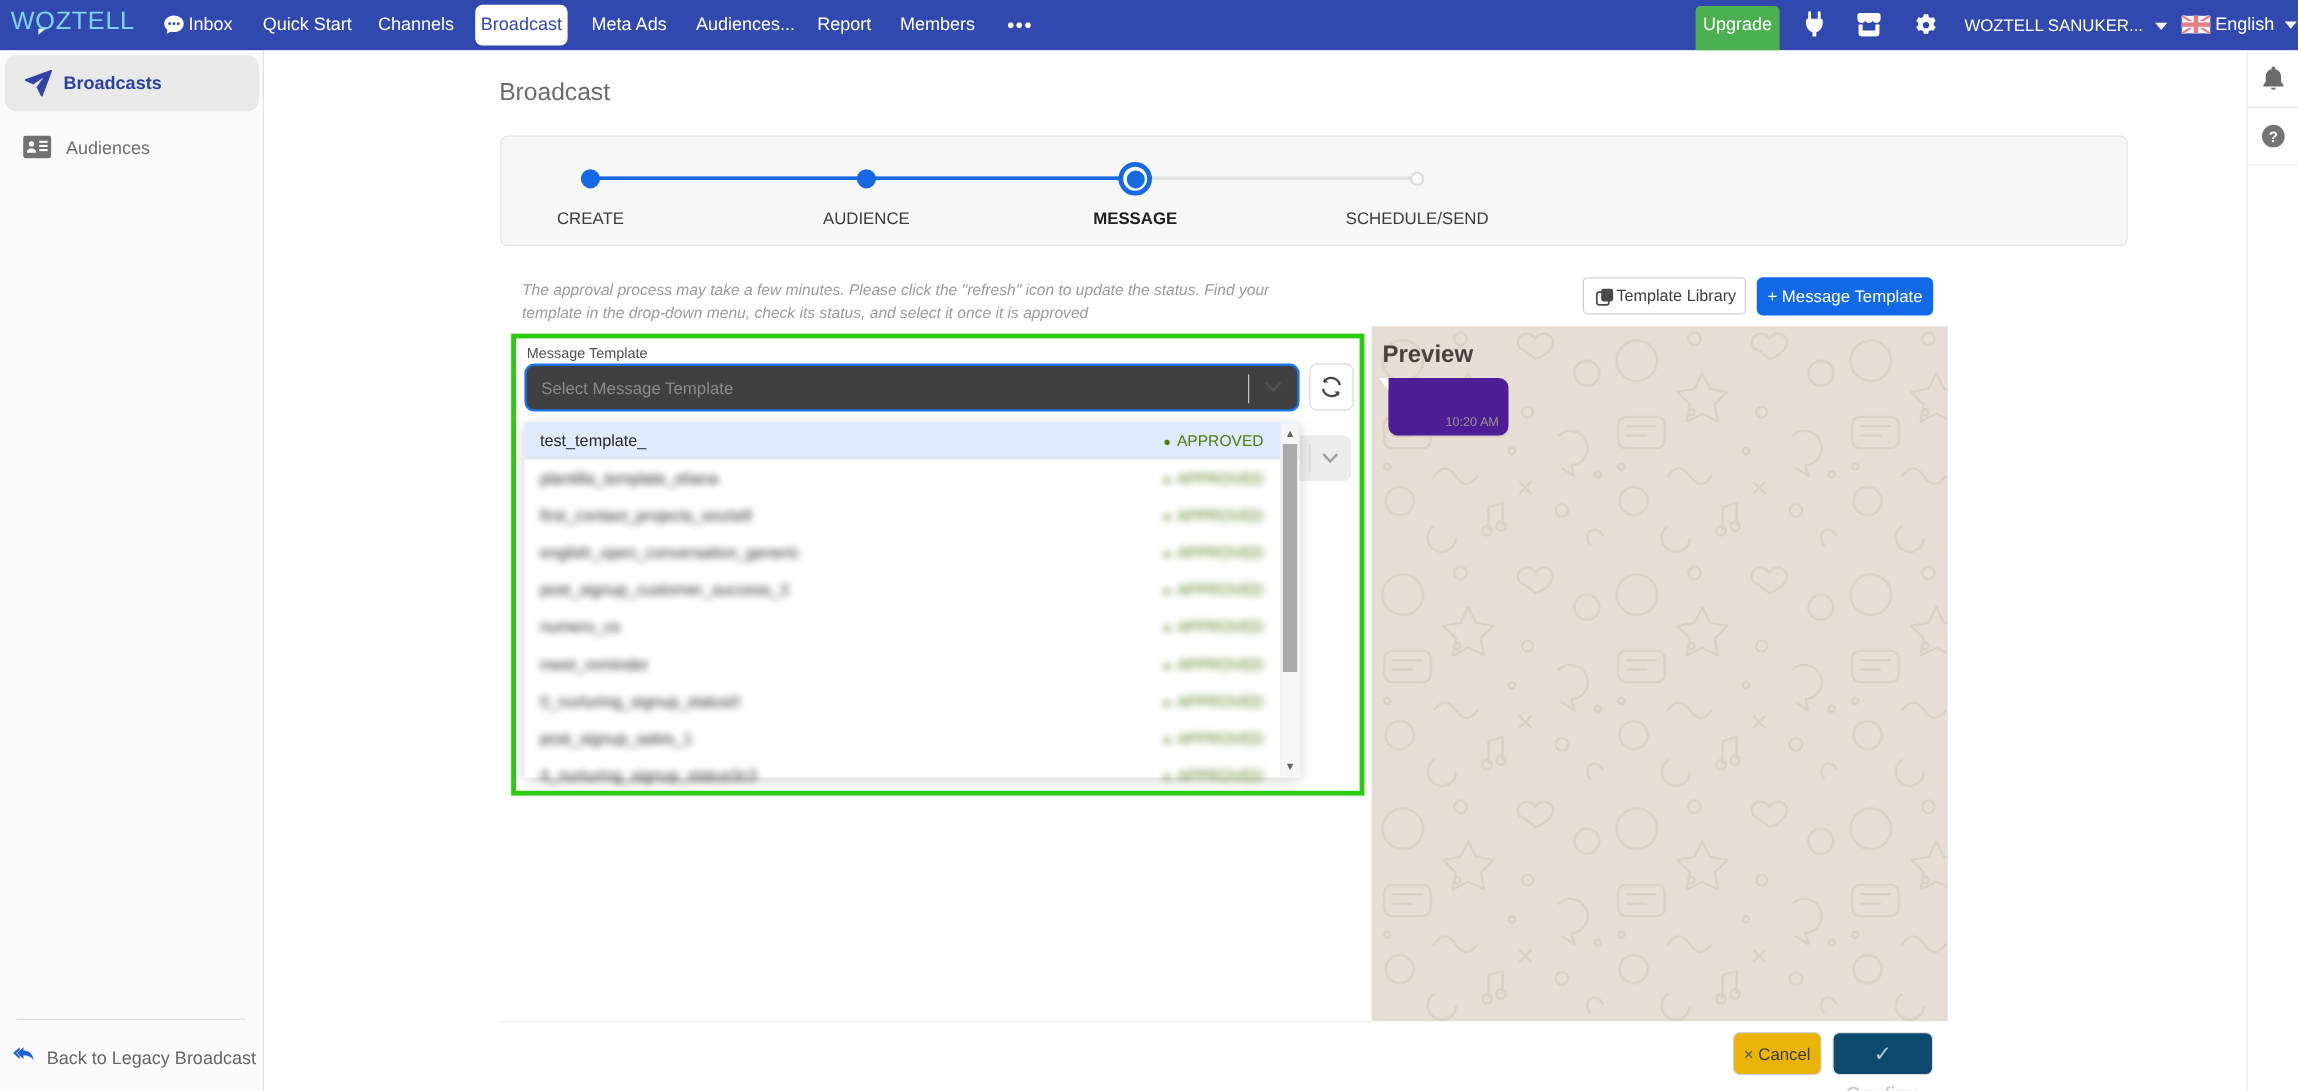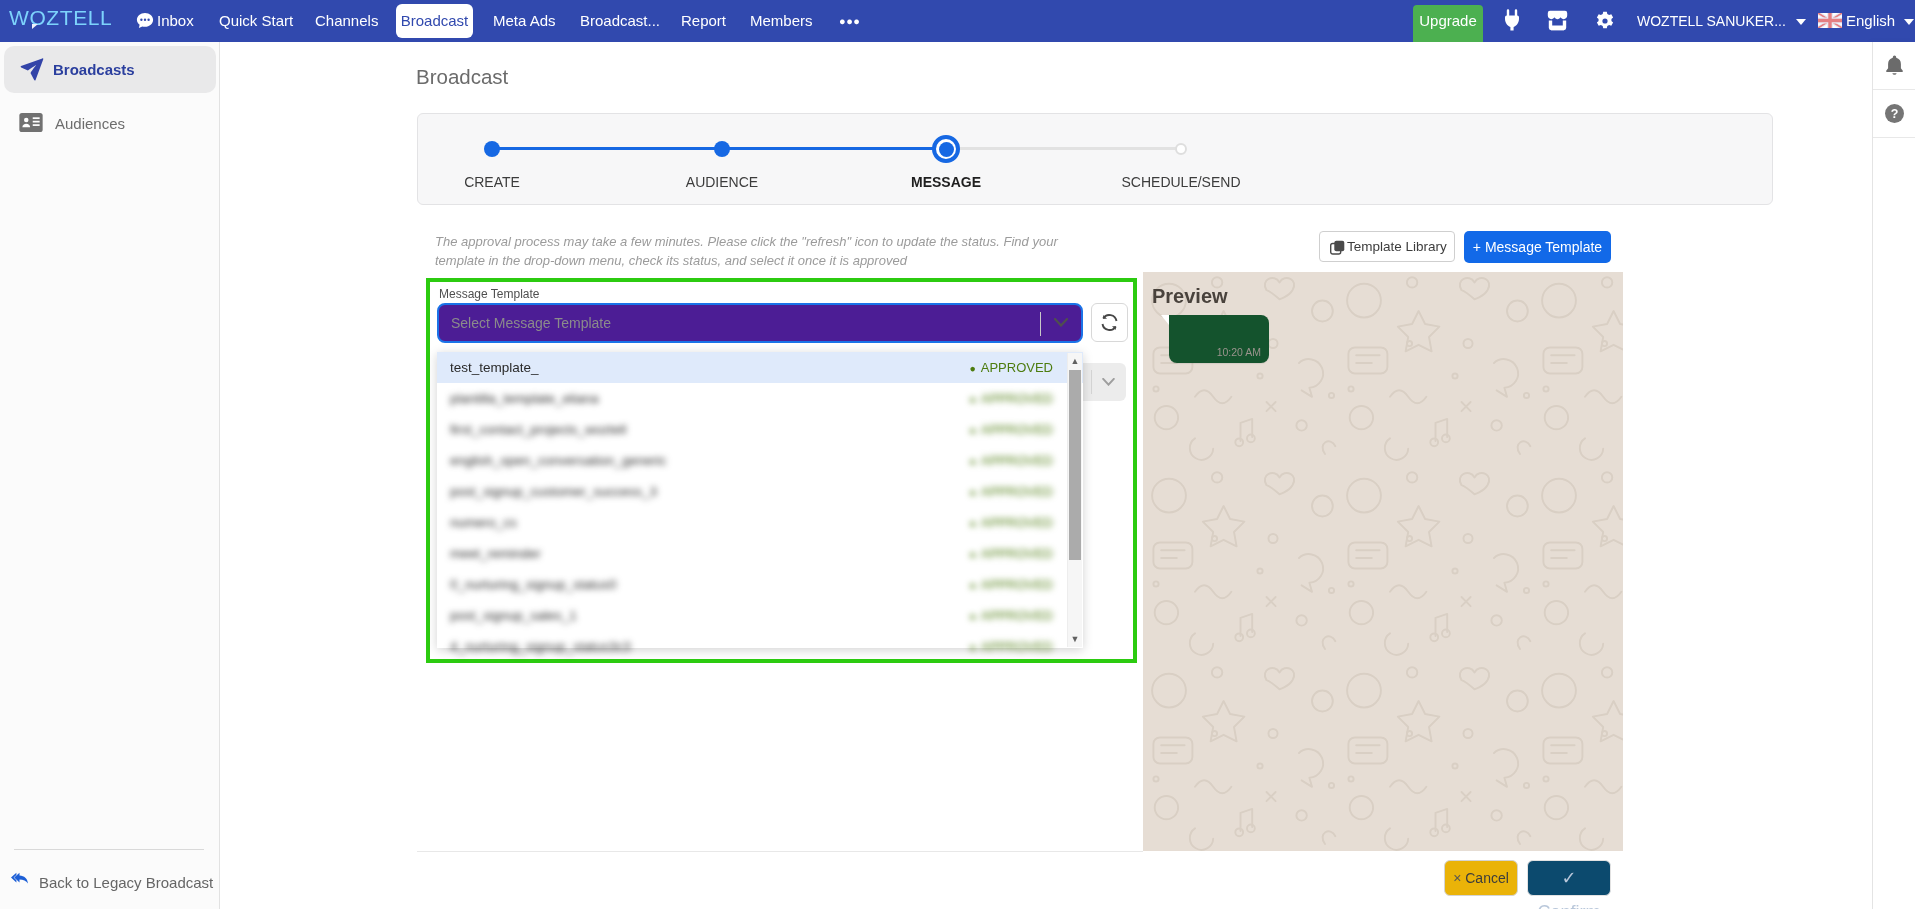--- a/index.html
+++ b/index.html
@@ -51,21 +51,21 @@
   font-style:italic; line-height:19px; font-size:13px; }
 .btn-tlib { position:absolute; left:1099px; top:189px; width:136px; height:31px; background:#fff;
   border:1px solid #cfcfcf; border-radius:4px; color:#3d3d3d; font-size:13.5px; line-height:29px; }
 .btn-newt { position:absolute; left:1244px; top:189px; width:147px; height:32px; background:#1269e8;
   border-radius:5px; color:#fff; font-size:14px; line-height:32px; text-align:center; }
 
 
 .greenbox { position:absolute; left:206px; top:236px; width:711px; height:385px;
   border:4px solid #2ccb10; background:#fff; }
 .mt-label { position:absolute; left:219px; top:245px; font-size:12px; color:#4f4f4f; }
-.mselect { position:absolute; left:217px; top:261px; width:646px; height:40px; background:#4c1d95;
+.mselect { position:absolute; left:217px; top:261px; width:646px; height:40px; background:#404040;
   border:2px solid #1a73e8; border-radius:8px; }
 .mselect .ph { position:absolute; left:12px; top:10px; font-size:14px; color:#8b8b8b; }
 .mselect .div { position:absolute; right:40px; top:7px; width:1px; height:24px; background:#c8c8c8; }
 .refresh { position:absolute; left:871px; top:261px; width:37px; height:39px; background:#fff;
   border:1px solid #d8d8d8; border-radius:6px; }
 .dselect { position:absolute; left:815px; top:321px; width:91px; height:38px; background:#ececec;
   border-radius:6px; }
 .dselect .div { position:absolute; right:34px; top:7px; width:1px; height:24px; background:#d5d5d5; }
 
 .dropdown { position:absolute; left:217px; top:310px; width:646px; height:296px; background:#fff;
@@ -77,21 +77,21 @@
 .drow.hl { background:#dfeafb; }
 .blurred { filter:blur(3px); }
 .sbar { position:absolute; right:1px; top:1px; width:15px; height:294px; background:#f6f6f6; border-left:1px solid #ededed; }
 .sbar .up, .sbar .dn { position:absolute; left:0; width:14px; height:16px; background:#f6f6f6; color:#616161; font-size:9px; text-align:center; line-height:16px; }
 .sbar .up { top:0; } .sbar .dn { bottom:0; }
 .sbar .thumb { position:absolute; left:1px; top:17px; width:12px; height:190px; background:#ababab; }
 
 
 .preview { position:absolute; left:923px; top:230px; width:480px; height:579px; background:#e6ddd4; overflow:hidden; }
 .pv-title { position:absolute; left:9px; top:13px; font-weight:bold; font-size:20px; color:#49423c; }
-.bubble { position:absolute; left:26px; top:43px; width:100px; height:48px; background:#14532d;
+.bubble { position:absolute; left:14px; top:43px; width:100px; height:48px; background:#4c1d95;
   border-radius:0 8px 8px 8px; box-shadow:0 1px 1px rgba(0,0,0,0.08); }
 .bubble:before { content:""; position:absolute; left:-8px; top:0; width:0; height:0;
   border-top:10px solid #fff; border-left:8px solid transparent; }
 .bubble .tm { position:absolute; right:8px; bottom:5px; font-size:10.5px; color:#9a938d; }
 
 .footline { position:absolute; left:197px; top:809px; width:726px; height:1px; background:#e8e8e8; }
 .btn-cancel { position:absolute; left:1224px; top:818px; width:74px; height:36px; background:#eab308;
   border:1px solid #d4d4d4; border-radius:6px; color:#3d3d3d; font-size:14px; line-height:34px; text-align:center; }
 .btn-confirm { position:absolute; left:1307px; top:818px; width:84px; height:36px; background:#0c4a6e;
   border:1px solid #e2e2e2; border-radius:6px; color:#b9c7da; font-size:18px; line-height:34px; text-align:center; }
@@ -106,21 +106,21 @@
       <path d="M10 1 C4.9 1 1 4.4 1 8.6 c0 2.3 1.2 4.3 3 5.7 l-0.8 3.6 3.8-1.9 c0.9 0.3 1.9 0.4 3 0.4 5.1 0 9-3.4 9-7.8 C19 4.4 15.1 1 10 1 Z" fill="#fff"></path>
       <circle cx="6" cy="8.6" r="1.3" fill="#3149ae"></circle>
         <circle cx="10" cy="8.6" r="1.3" fill="#3149ae"></circle>
         <circle cx="14" cy="8.6" r="1.3" fill="#3149ae"></circle>
     </svg>
     <div class="navitem" style="left:157px">Inbox</div>
     <div class="navitem" style="left:219px">Quick Start</div>
     <div class="navitem" style="left:315px">Channels</div>
     <div class="navtab">Broadcast</div>
     <div class="navitem" style="left:493px">Meta Ads</div>
-    <div class="navitem" style="left:580px">Broadcast...</div>
+    <div class="navitem" style="left:580px">Audiences...</div>
     <div class="navitem" style="left:681px">Report</div>
     <div class="navitem" style="left:750px">Members</div>
     <div class="navitem" style="left:839px;letter-spacing:0.5px;font-size:11px;font-weight:bold">●●●</div>
     <div class="upgrade">Upgrade</div>
     <svg style="position:absolute;left:1503px;top:9px" width="18" height="24" viewBox="0 0 18 24">
       <path d="M5 1.5 v5 M13 1.5 v5" stroke="#fff" stroke-width="2.4" stroke-linecap="round"></path>
       <path d="M2 8.2 a1.6 1.6 0 0 1 1.6 -1.6 h10.8 a1.6 1.6 0 0 1 1.6 1.6 v1.6 c0 4 -2.4 7.3 -5.4 8.1 v3.6 h-3.2 v-3.6 c-3 -0.8 -5.4 -4.1 -5.4 -8.1 Z" fill="#fff"></path>
     </svg>
     <svg style="position:absolute;left:1547px;top:10px" width="21" height="21" viewBox="0 0 21 21">
       <path d="M3 0.8 h15 a2.2 2.2 0 0 1 2.2 2.2 v2.6 c0 2 -1.6 3.6 -3.5 3.6 -1.3 0 -2.5 -0.8 -3.1 -1.9 -0.6 1.1 -1.8 1.9 -3.1 1.9 s-2.5 -0.8 -3.1 -1.9 c-0.6 1.1 -1.8 1.9 -3.1 1.9 C2.4 9.2 0.8 7.6 0.8 5.6 V3 A2.2 2.2 0 0 1 3 0.8 Z" fill="#fff"></path>

